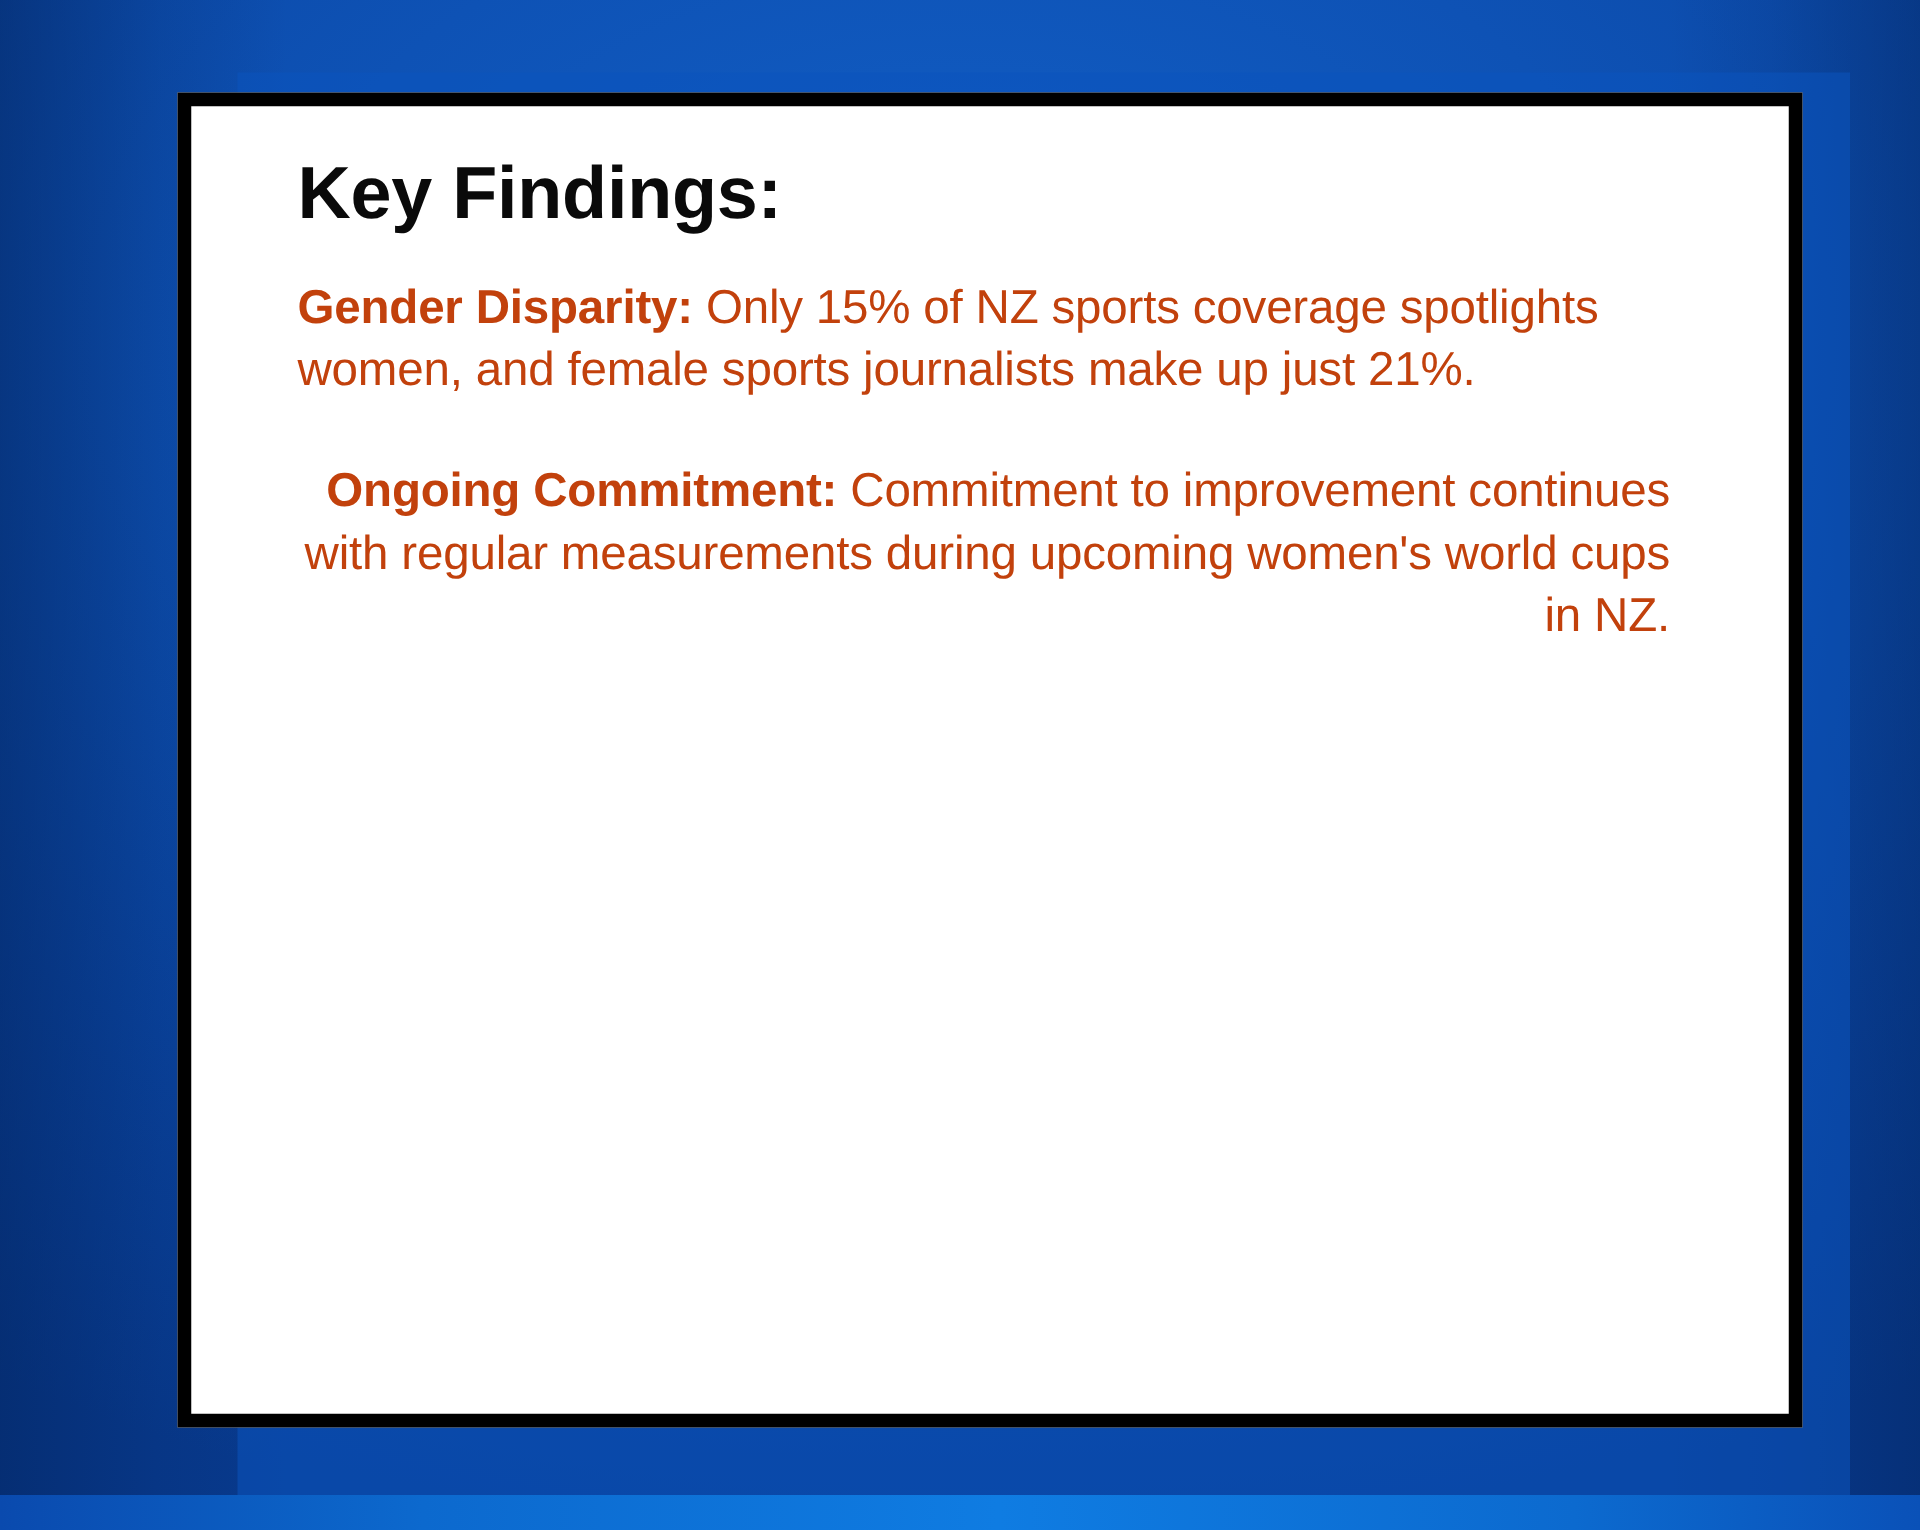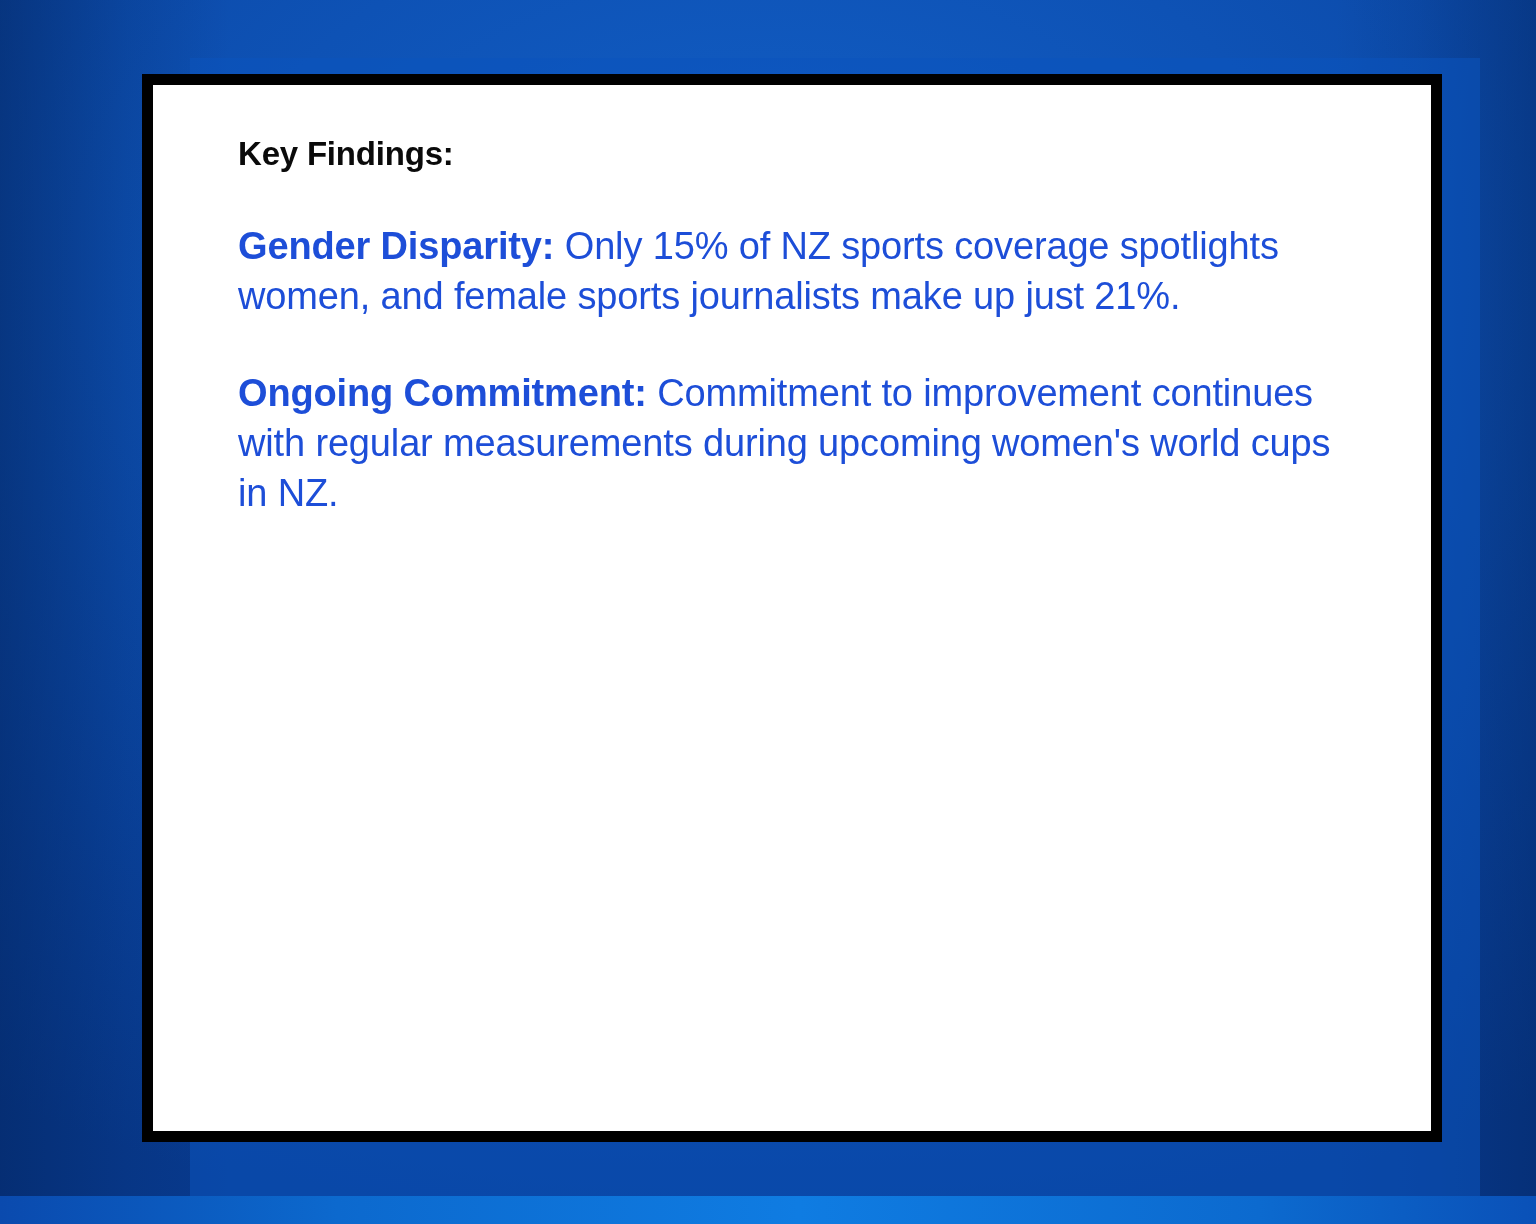--- a/index.html
+++ b/index.html
@@ -76,36 +76,36 @@
   }
 
   #card-content {
     position:absolute;
     left:85px;
     top:44px;
     width:1098px;
   }
 
   .heading {
-    font-size:33px;
+    font-size:59px;
     font-weight:bold;
     line-height:50px;
     color:#0A0A0A;
     letter-spacing:-0.2px;
     margin-bottom:42px;
   }
 
   .finding {
     font-size:38px;
     line-height:50px;
-    color:#1d4ed8;
+    color:#c2410c;
     margin-bottom:47px;
     letter-spacing:-0.15px;
   }
-  .finding:last-child { margin-bottom:0; }
+  .finding:last-child { margin-bottom:0;text-align:right; }
 
   .finding .lead {
     font-weight:bold;
   }
 </style>
 </head>
 <body>
 
 <div id="bg-root">
   <div id="bg-base"></div>

